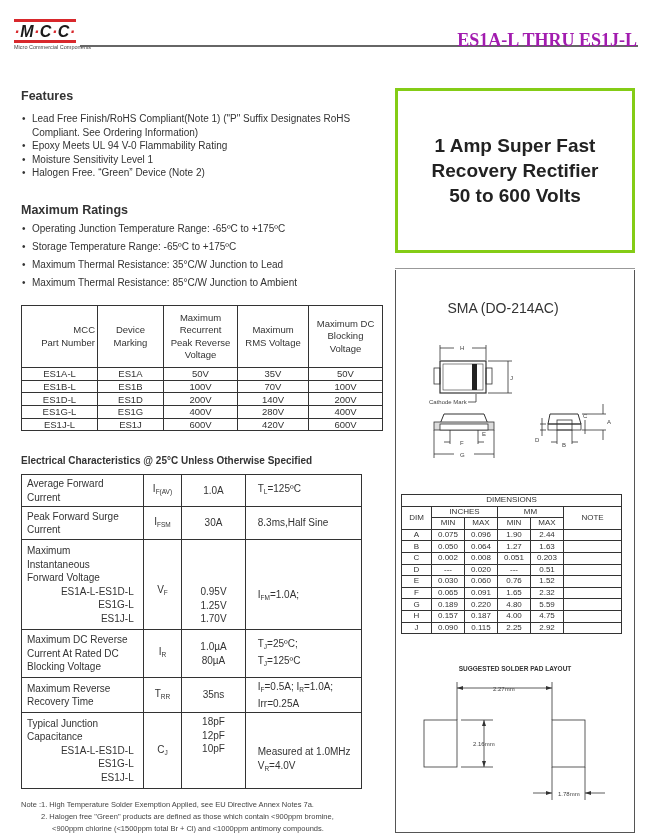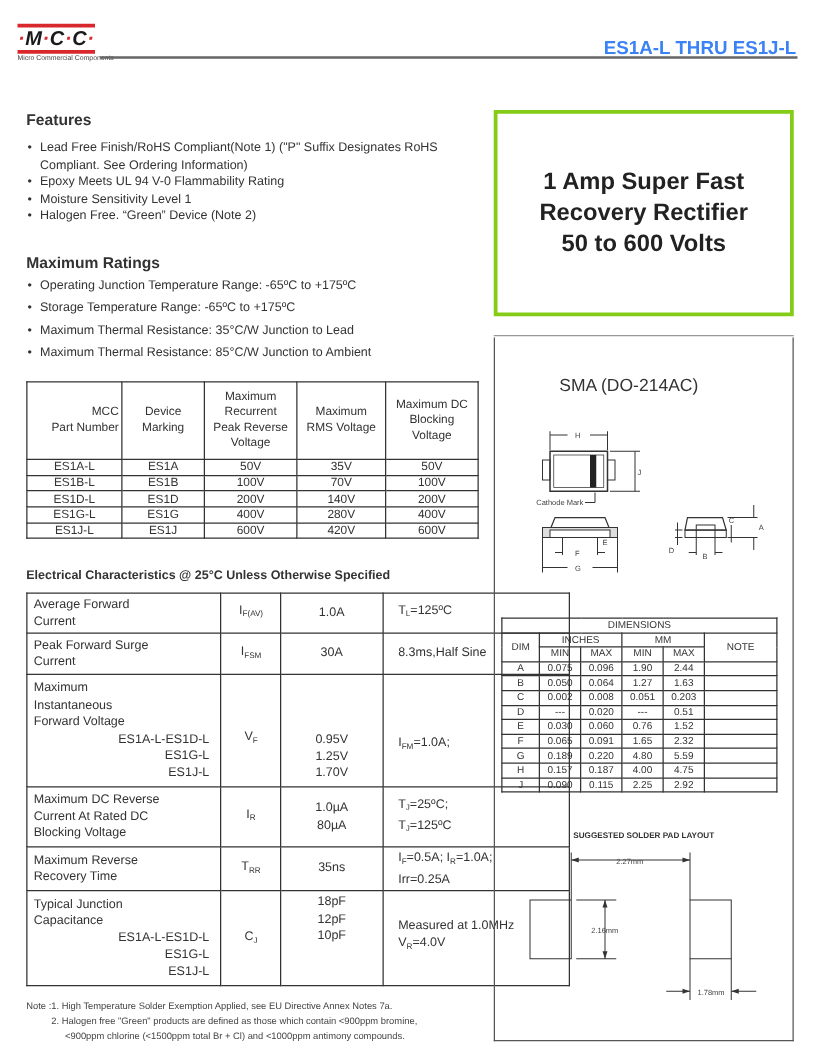--- a/index.html
+++ b/index.html
@@ -8,37 +8,37 @@
 
     
     .logo { position: absolute; left: 14px; top: 19px; width: 62px; }
     .logo .bar { height: 3px; background: #d8282c; }
     .logo .bar.top { margin-bottom: 1px; }
     .logo .mark { font-family: "Liberation Sans", sans-serif; font-weight: bold; font-style: italic;
       font-size: 16px; letter-spacing: 0.5px; color: #1a1a1a; line-height: 17px; text-align: center; }
     .logo .mark .dot { color: #d8282c; }
     .logo .sub { font-size: 5.5px; color: #444; white-space: nowrap; margin-top: 1px; line-height: 7px; }
     .header-rule { position: absolute; left: 80px; top: 45px; width: 558px; height: 2px; background: #666; }
-    .header-title { position: absolute; right: 13px; top: 30px; font-weight: bold; font-size: 15px; color: #3b82f6; }
+    .header-title { position: absolute; right: 13px; top: 30px; font-weight: bold; font-size: 18px; color: #a21caf; font-family: Liberation Serif, serif; }
 
     
     .section-title { position: absolute; left: 21px; font-weight: bold; font-size: 12.5px; color: #333; }
     .bullets { position: absolute; left: 22px; font-size: 10px; color: #333; list-style: none; }
     .bullets li { position: relative; padding-left: 10px; line-height: 13.5px; }
     .bullets li::before { content: "•"; position: absolute; left: 0; top: 0; }
     .bullets.spaced li { line-height: 18px; }
 
     table { border-collapse: collapse; position: absolute; font-family: "Liberation Sans", sans-serif; }
     .ratings { left: 21px; top: 305px; width: 362px; font-size: 9.5px; color: #333; }
     .ratings th, .ratings td { border: 1px solid #333; text-align: center; font-weight: normal; padding: 0 2px; }
     .ratings th { line-height: 12.5px; height: 62px; }
     .ratings td { height: 12.7px; line-height: 11px; }
 
     .elec-title { position: absolute; left: 21px; top: 455px; font-weight: bold; font-size: 10px; color: #333; }
-    .elec { left: 21px; top: 474px; width: 435px; font-size: 10px; color: #333; }
+    .elec { left: 21px; top: 474px; width: 341px; font-size: 10px; color: #333; }
     .elec td { border: 1px solid #333; vertical-align: middle; padding: 2px 5px; line-height: 13.5px; }
     .elec td.sym { text-align: center; width: 40px; }
     .elec td.val { text-align: center; width: 68px; }
     .elec td.cond { width: 125px; padding-left: 12px; }
     .elec td.param { width: 130px; }
     .elec sub { font-size: 6.5px; vertical-align: -2px; }
     .elec .sub-r { text-align: right; display: block; padding-right: 4px; }
 
     .notes { position: absolute; left: 21px; top: 799px; font-size: 7.5px; color: #444; line-height: 12px; }
     .notes .ind { padding-left: 20px; }
@@ -179,21 +179,21 @@
   </tr>
   <tr style="height:76px;">
     <td class="param">
       <span>Typical Junction</span><br><span>Capacitance</span>
       <span class="sub-r">ES1A-L-ES1D-L</span>
       <span class="sub-r">ES1G-L</span>
       <span class="sub-r">ES1J-L</span>
     </td>
     <td class="sym" style="vertical-align:top; padding-top:30px;"><span>C</span><sub>J</sub></td>
     <td class="val" style="vertical-align:top; "><span>18pF</span><br><span>12pF</span><br><span>10pF</span></td>
-    <td class="cond" style="vertical-align:top; padding-top:21px;"><span>Measured at 1.0MHz</span><br>V<sub>R</sub>=4.0V</td>
+    <td class="cond" style="vertical-align:top; padding-top:32px;"><span>Measured at 1.0MHz</span><br>V<sub>R</sub>=4.0V</td>
   </tr>
 </tbody>
   </table>
 
 <div class="notes">
   <div>Note :1. High Temperature Solder Exemption Applied, see EU Directive Annex Notes 7a.</div>
   <div class="ind">2. Halogen free "Green" products are defined as those which contain &lt;900ppm bromine,</div>
   <div class="ind2">&lt;900ppm chlorine (&lt;1500ppm total Br + Cl) and &lt;1000ppm antimony compounds.</div>
 </div>
 

